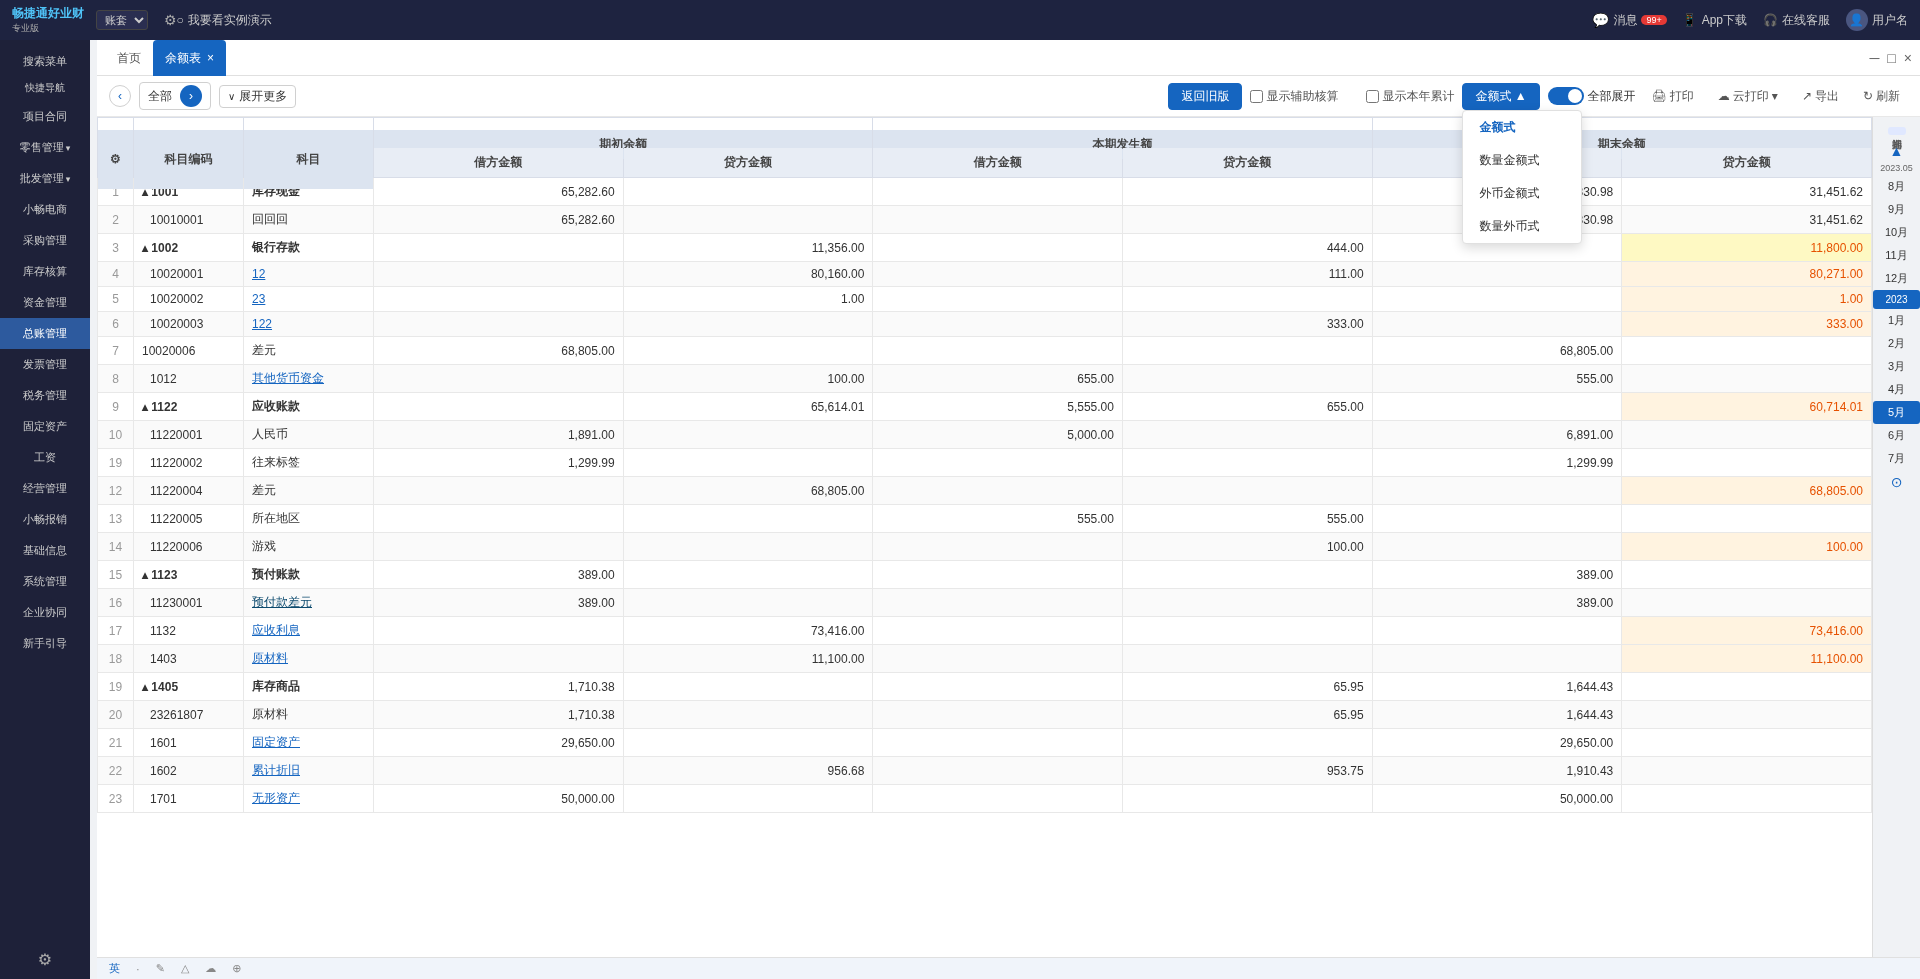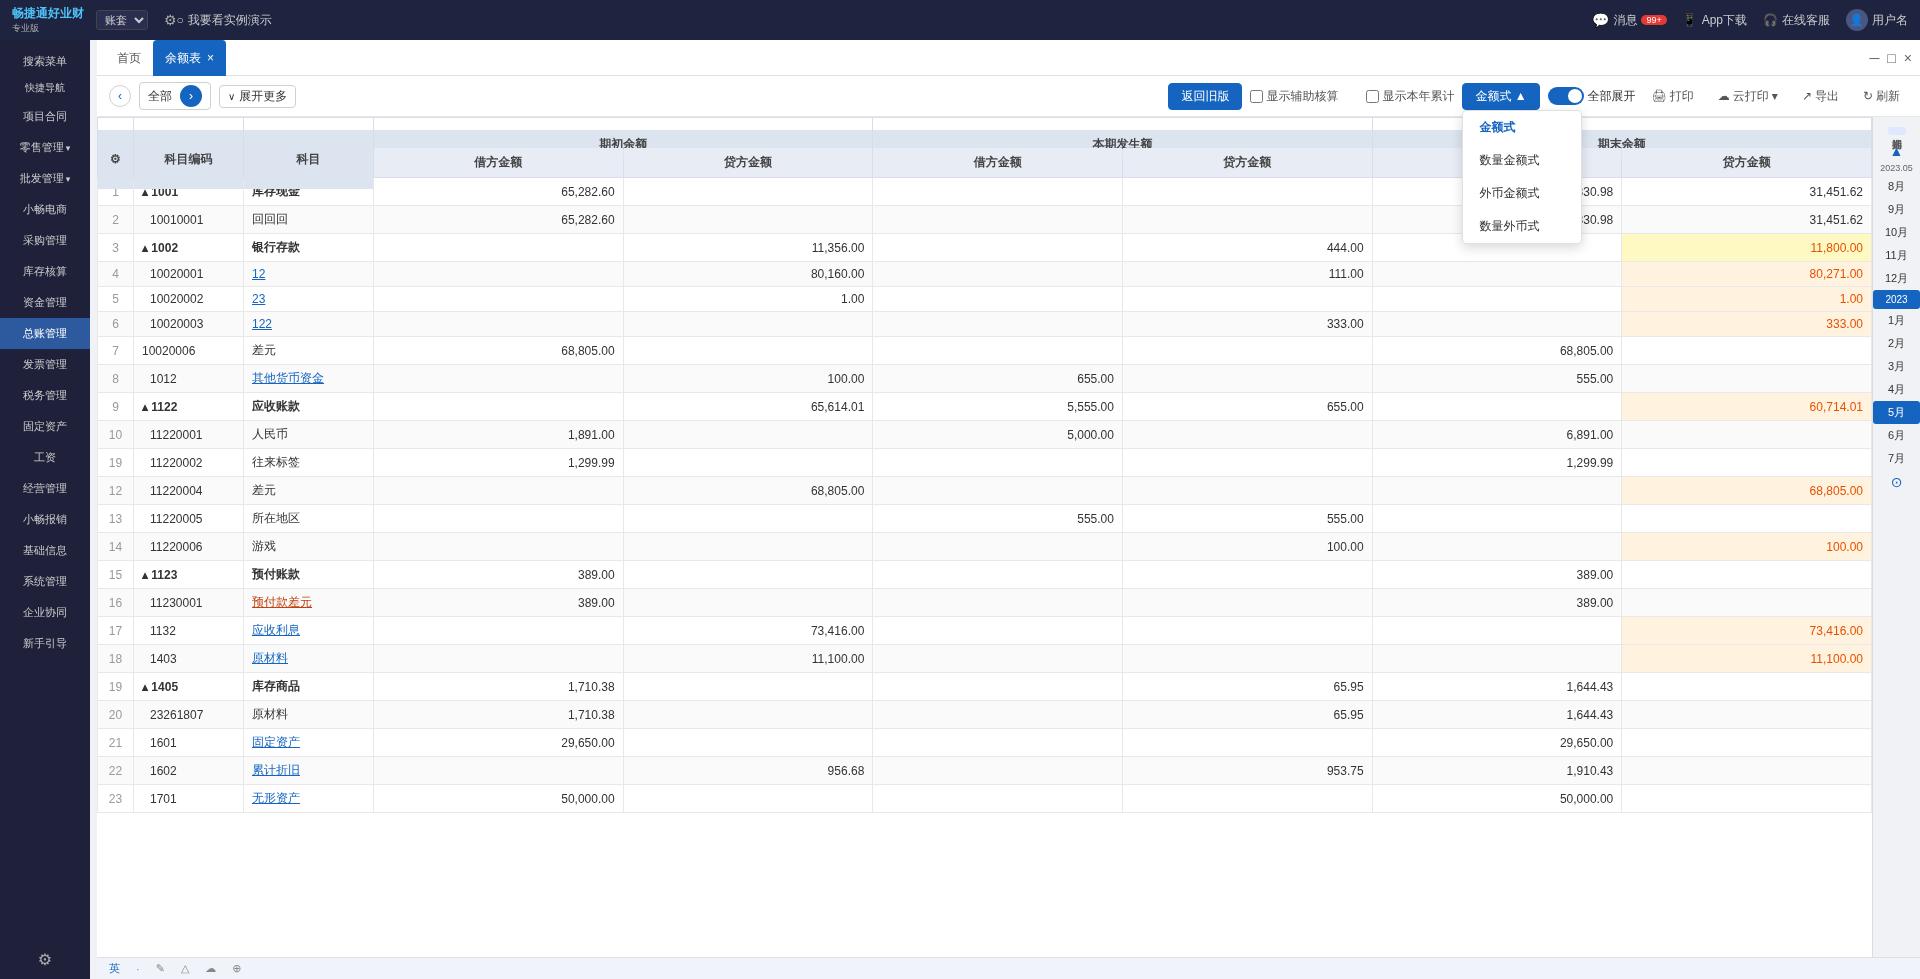--- a/index.html
+++ b/index.html
@@ -426,21 +426,21 @@
                 <td class="col-amount">389.00</td>
                 <td class="col-amount"></td>
                 <td class="col-amount"></td>
                 <td class="col-amount"></td>
                 <td class="col-amount">389.00</td>
                 <td class="col-amount"></td>
               </tr>
               <tr style="background: rgb(250, 250, 250);">
                 <td class="row-num">16</td>
                 <td class="col-code" style="padding-left: 16px;">11230001</td>
-                <td class="col-name"><a href="#" style="color:#c2410c;text-decoration:underline;">预付款差元</a></td>
+                <td class="col-name"><a href="#" style="color:#0c4a6e;text-decoration:underline;">预付款差元</a></td>
                 <td class="col-amount">389.00</td>
                 <td class="col-amount"></td>
                 <td class="col-amount"></td>
                 <td class="col-amount"></td>
                 <td class="col-amount">389.00</td>
                 <td class="col-amount"></td>
               </tr>
               <tr style="background: rgb(255, 255, 255);">
                 <td class="row-num">17</td>
                 <td class="col-code" style="padding-left: 16px;">1132</td>

